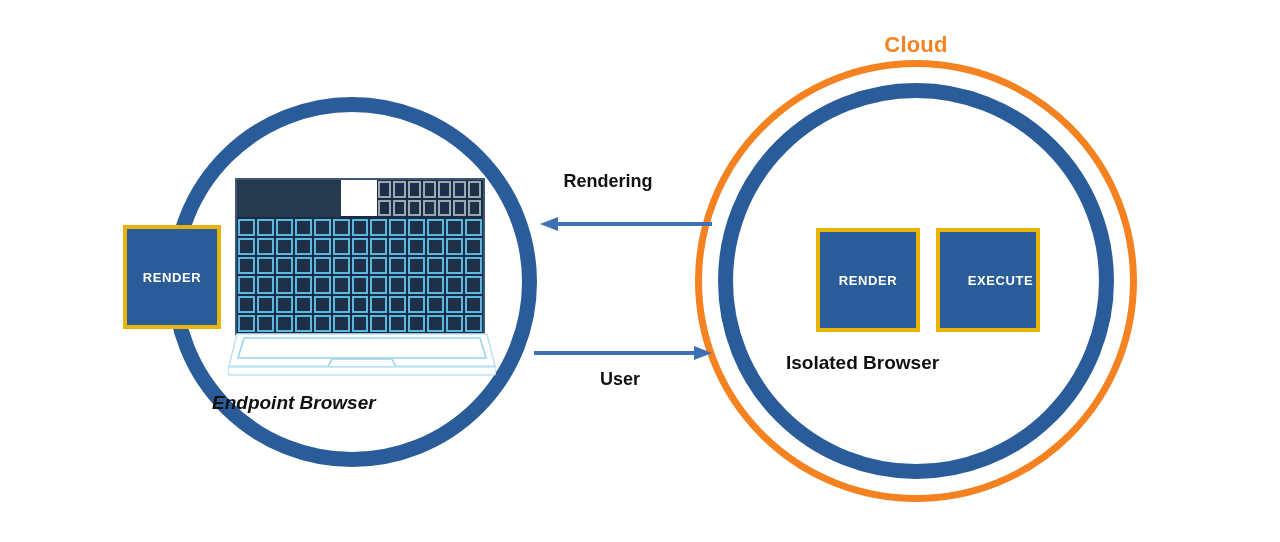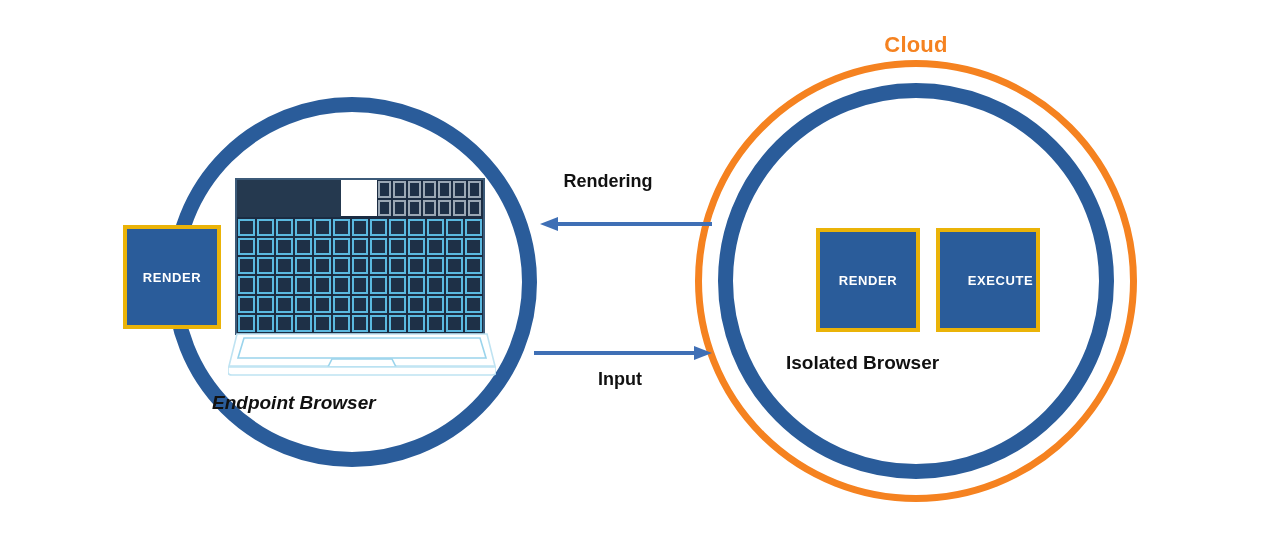--- a/index.html
+++ b/index.html
@@ -345,19 +345,19 @@
     <g>
       <line x1="534" y1="353" x2="695" y2="353" stroke="#3f6fb5" stroke-width="4"></line>
       <polygon points="712,353 694,346 694,360" fill="#3f6fb5"></polygon>
     </g>
   </svg>
 
   <div class="flow-label flow-label-rendering">
     <div>Rendering</div>
   </div>
   <div class="flow-label flow-label-userinput">
-    <div>Input</div>
+    <div>User</div>
   </div>
 
   <div class="caption caption-endpoint">Endpoint Browser</div>
   <div class="caption caption-isolated">Isolated Browser</div>
 
 </div>
 
 </body></html>

